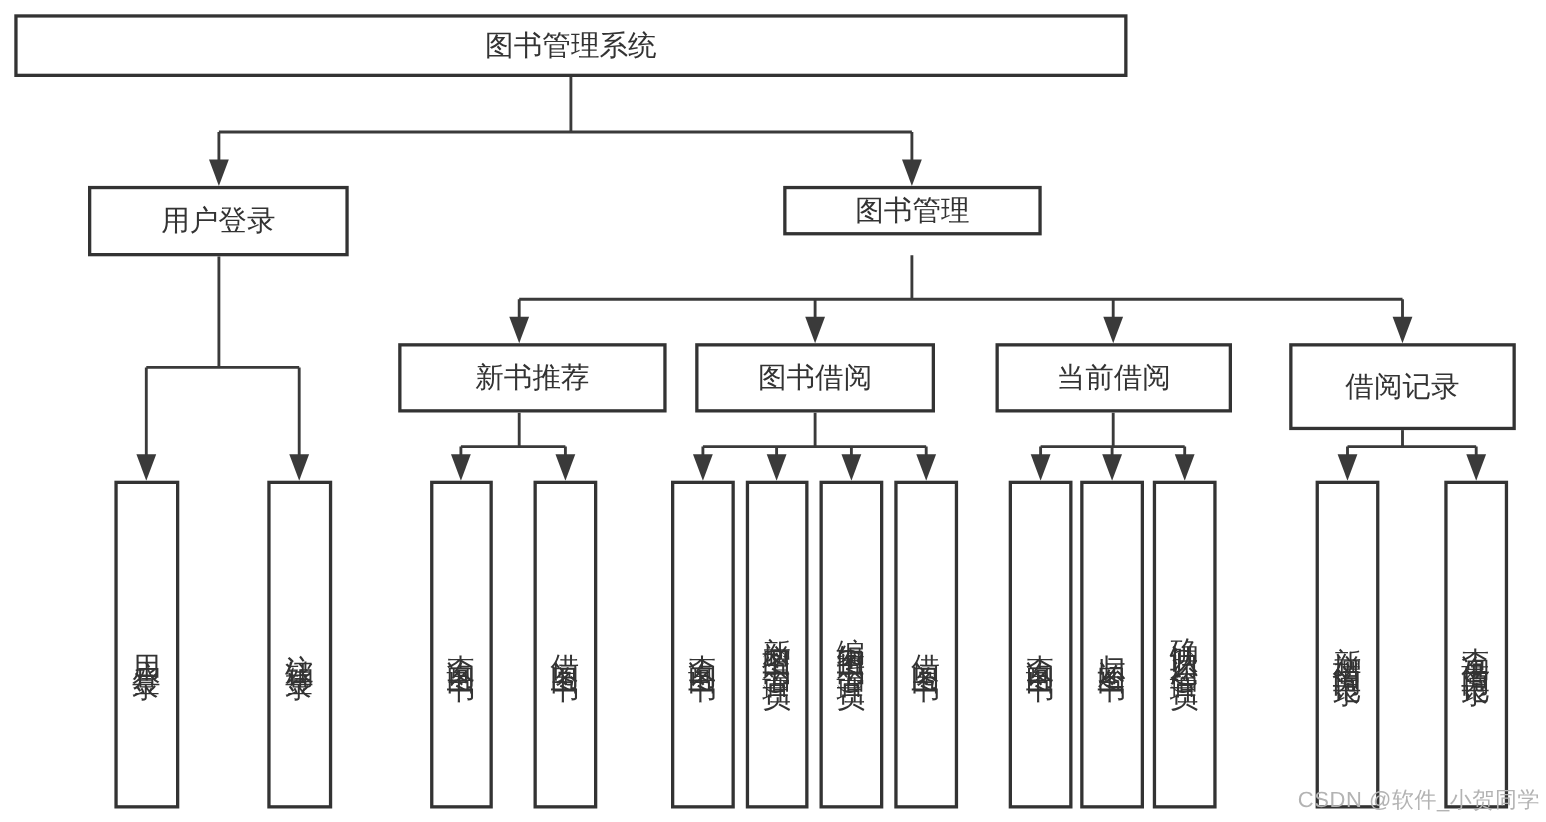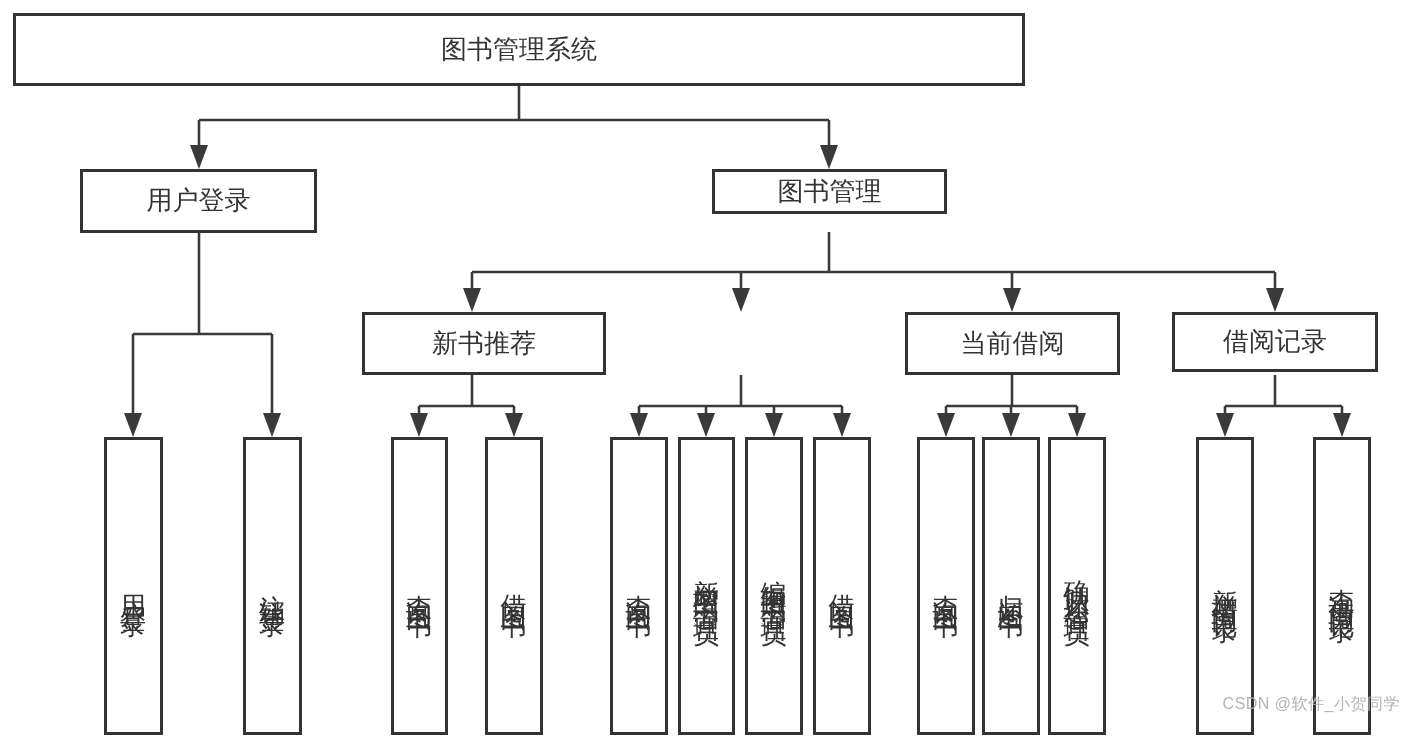--- a/index.html
+++ b/index.html
@@ -36,23 +36,23 @@
   .leaf{
     writing-mode:vertical-rl;
     text-orientation:mixed;
     letter-spacing:6px;
     line-height:1;
     white-space:normal;
     font-size:26px;
   }
   .watermark{
     position:absolute;
-    left:1152px;top:694px;
+    left:1152px;top:714px;
     width:248px;
-    font-size:16px;
+    font-size:20px;
     color:var(--wm);
     text-align:right;
     letter-spacing:0.5px;
   }
 </style>
 </head>
 <body>
 
 <div class="stage">
 
@@ -89,28 +89,29 @@
       <polygon points="765,413 783,413 774,437"></polygon>
       <polygon points="833,413 851,413 842,437"></polygon>
       <polygon points="937,413 955,413 946,437"></polygon>
       <polygon points="1002,413 1020,413 1011,437"></polygon>
       <polygon points="1068,413 1086,413 1077,437"></polygon>
       <polygon points="1216,413 1234,413 1225,437"></polygon>
       <polygon points="1333,413 1351,413 1342,437"></polygon>
     </g>
   </svg>
 
-  <div class="node" style="left:13px;top:13px;width:1012px;height:73px;text-align:center;">图书管理系统</div>
+  <div class="node" style="left:13px;top:13px;width:1012px;height:57px;text-align:center;">图书管理系统</div>
 
   <div class="node" style="left:80px;top:169px;width:237px;height:64px;">用户登录</div>
   <div class="node" style="left:712px;top:169px;width:235px;height:45px;">图书管理</div>
 
   <div class="node" style="left:362px;top:312px;width:244px;height:63px;">新书推荐</div>
+  <div class="node" style="left:632px;top:312px;width:218px;height:63px;">图书借阅</div>
   <div class="node" style="left:905px;top:312px;width:215px;height:63px;">当前借阅</div>
-  <div class="node" style="left:1172px;top:312px;width:206px;height:60px;">借阅记录</div>
+  <div class="node" style="left:1172px;top:312px;width:206px;height:79px;">借阅记录</div>
 
   <div class="node leaf" style="left:104px;top:437px;width:59px;height:298px;">用户登录</div>
   <div class="node leaf" style="left:243px;top:437px;width:59px;height:298px;">注销登录</div>
 
   <div class="node leaf" style="left:391px;top:437px;width:57px;height:298px;">查询图书</div>
   <div class="node leaf" style="left:485px;top:437px;width:58px;height:298px;">借阅图书</div>
 
   <div class="node leaf" style="left:610px;top:437px;width:58px;height:298px;">查询图书</div>
   <div class="node leaf" style="left:678px;top:437px;width:57px;height:298px;">新增图书（管理员）</div>
   <div class="node leaf" style="left:745px;top:437px;width:58px;height:298px;">编辑图书（管理员）</div>

